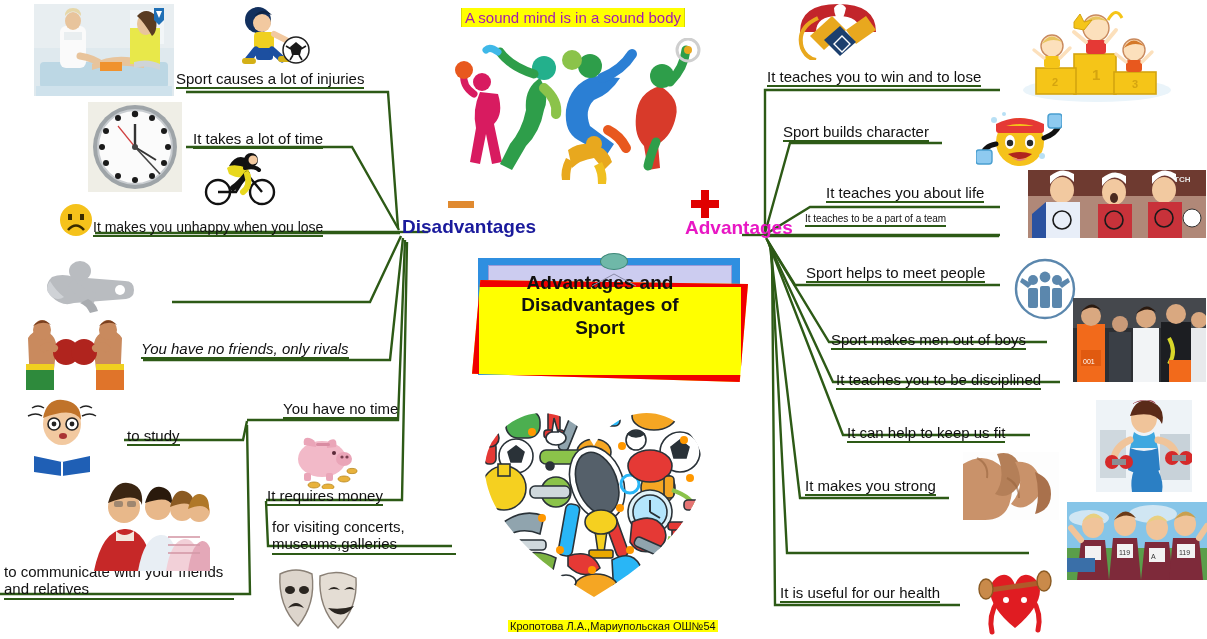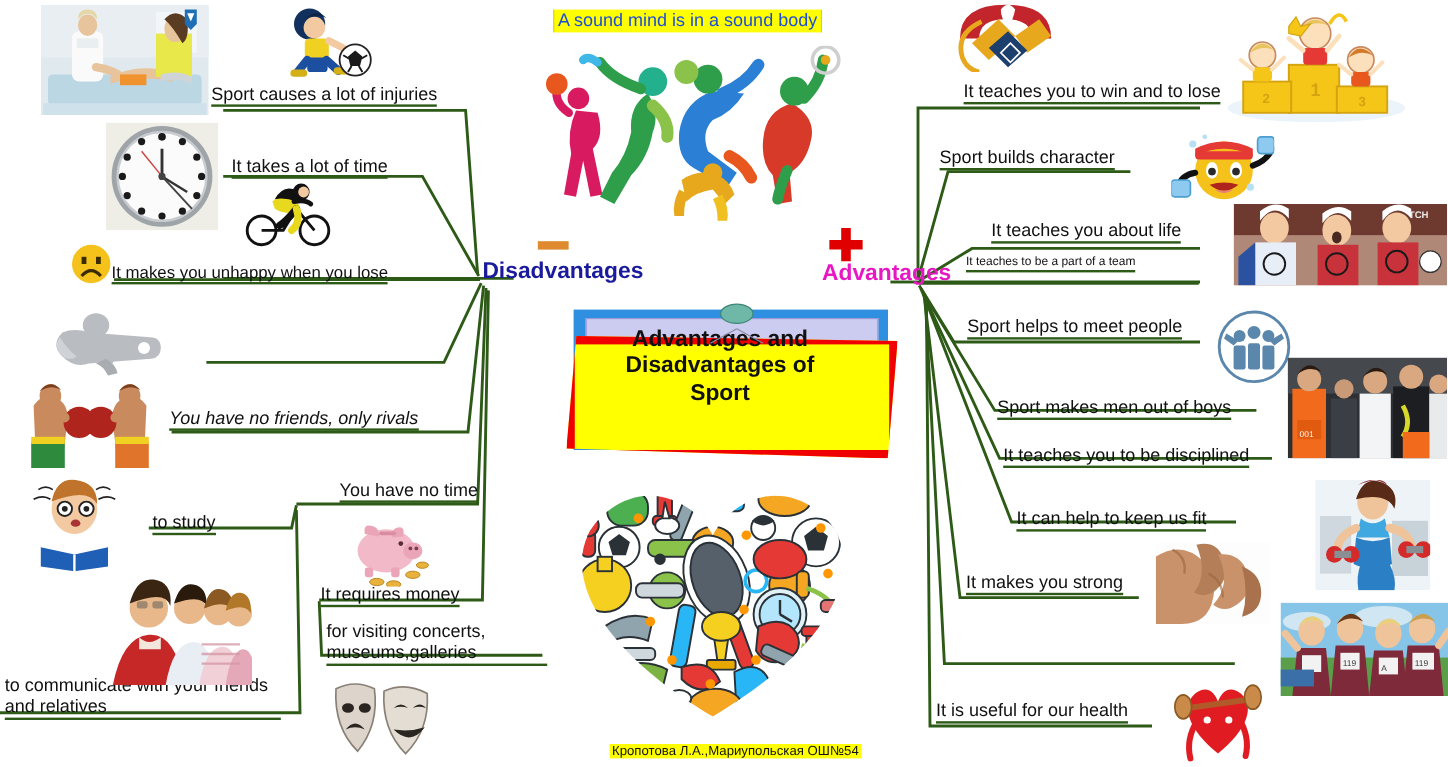--- a/index.html
+++ b/index.html
@@ -7,21 +7,21 @@
     width:1207px;height:639px;background:#fff;overflow:hidden;position:relative;
     font-family:"Liberation Sans","DejaVu Sans",sans-serif;
   }
   #stage{position:absolute;left:0;top:0;width:1207px;height:639px;}
   .node{position:absolute;white-space:nowrap;color:#111;font-size:15px;line-height:1.15;}
   .node.wrap{white-space:normal;}
   .ul{border-bottom:2.5px solid #2d5a16;}
   svg.lines{position:absolute;left:0;top:0;width:1207px;height:639px;pointer-events:none;}
   .pic{position:absolute;overflow:hidden;}
   .banner{
-    position:absolute;background:#ffff00;color:#1d4ed8;font-size:15px;
+    position:absolute;background:#ffff00;color:#a21caf;font-size:15px;
     padding:1px 3px;border-left:1px solid #d9d900;border-right:1px solid #d9d900;
   }
   .credit{position:absolute;background:#ffff00;color:#111;font-size:11px;padding:0 2px;}
   .branch-label{position:absolute;font-weight:bold;font-size:19px;}
   #lbl-dis{color:#1a1a9c;}
   #lbl-adv{color:#e817c4;}
   .sign{position:absolute;}
   
   #center{position:absolute;left:478px;top:258px;width:262px;height:117px;}
   #center .backblue{position:absolute;left:0;top:0;width:262px;height:117px;background:#2f8fe0;}
@@ -128,21 +128,21 @@
   <div class="node ul" style="left:176px;top:70px;">Sport causes a lot of injuries</div>
   <div class="node ul" style="left:193px;top:130px;">It takes a lot of time</div>
   <div class="node ul" style="left:93px;top:219px;font-size:14px;">It makes you unhappy when you lose</div>
   <div class="node ul" style="left:141px;top:340px;font-style:italic;">You have no friends, only rivals</div>
   <div class="node ul" style="left:250px;top:400px;margin-left:33px;">You have no time</div>
   <div class="node ul" style="left:127px;top:427px;">to study</div>
   <div class="node ul wrap" style="left:4px;top:563px;width:230px;">to communicate with your friends and relatives</div>
   <div class="node ul" style="left:267px;top:487px;">It requires money</div>
   <div class="node ul wrap" style="left:272px;top:518px;width:184px;">for visiting concerts, museums,galleries</div>
 
-  <div class="node ul" style="left:767px;top:68px;margin-left:36px;">It teaches you to win and to lose</div>
+  <div class="node ul" style="left:767px;top:68px;">It teaches you to win and to lose</div>
   <div class="node ul" style="left:783px;top:123px;">Sport builds character</div>
   <div class="node ul" style="left:826px;top:184px;">It teaches you about life</div>
   <div class="node ul" style="left:805px;top:213px;font-size:10px;">It teaches to be a part of a team</div>
   <div class="node ul" style="left:806px;top:264px;">Sport helps to meet people</div>
   <div class="node ul" style="left:831px;top:331px;">Sport makes men out of boys</div>
   <div class="node ul" style="left:836px;top:371px;">It teaches you to be disciplined</div>
   <div class="node ul" style="left:847px;top:424px;">It can help to keep us fit</div>
   <div class="node ul" style="left:805px;top:477px;">It makes you strong</div>
   <div class="node ul" style="left:780px;top:584px;">It is useful for our health</div>
 

